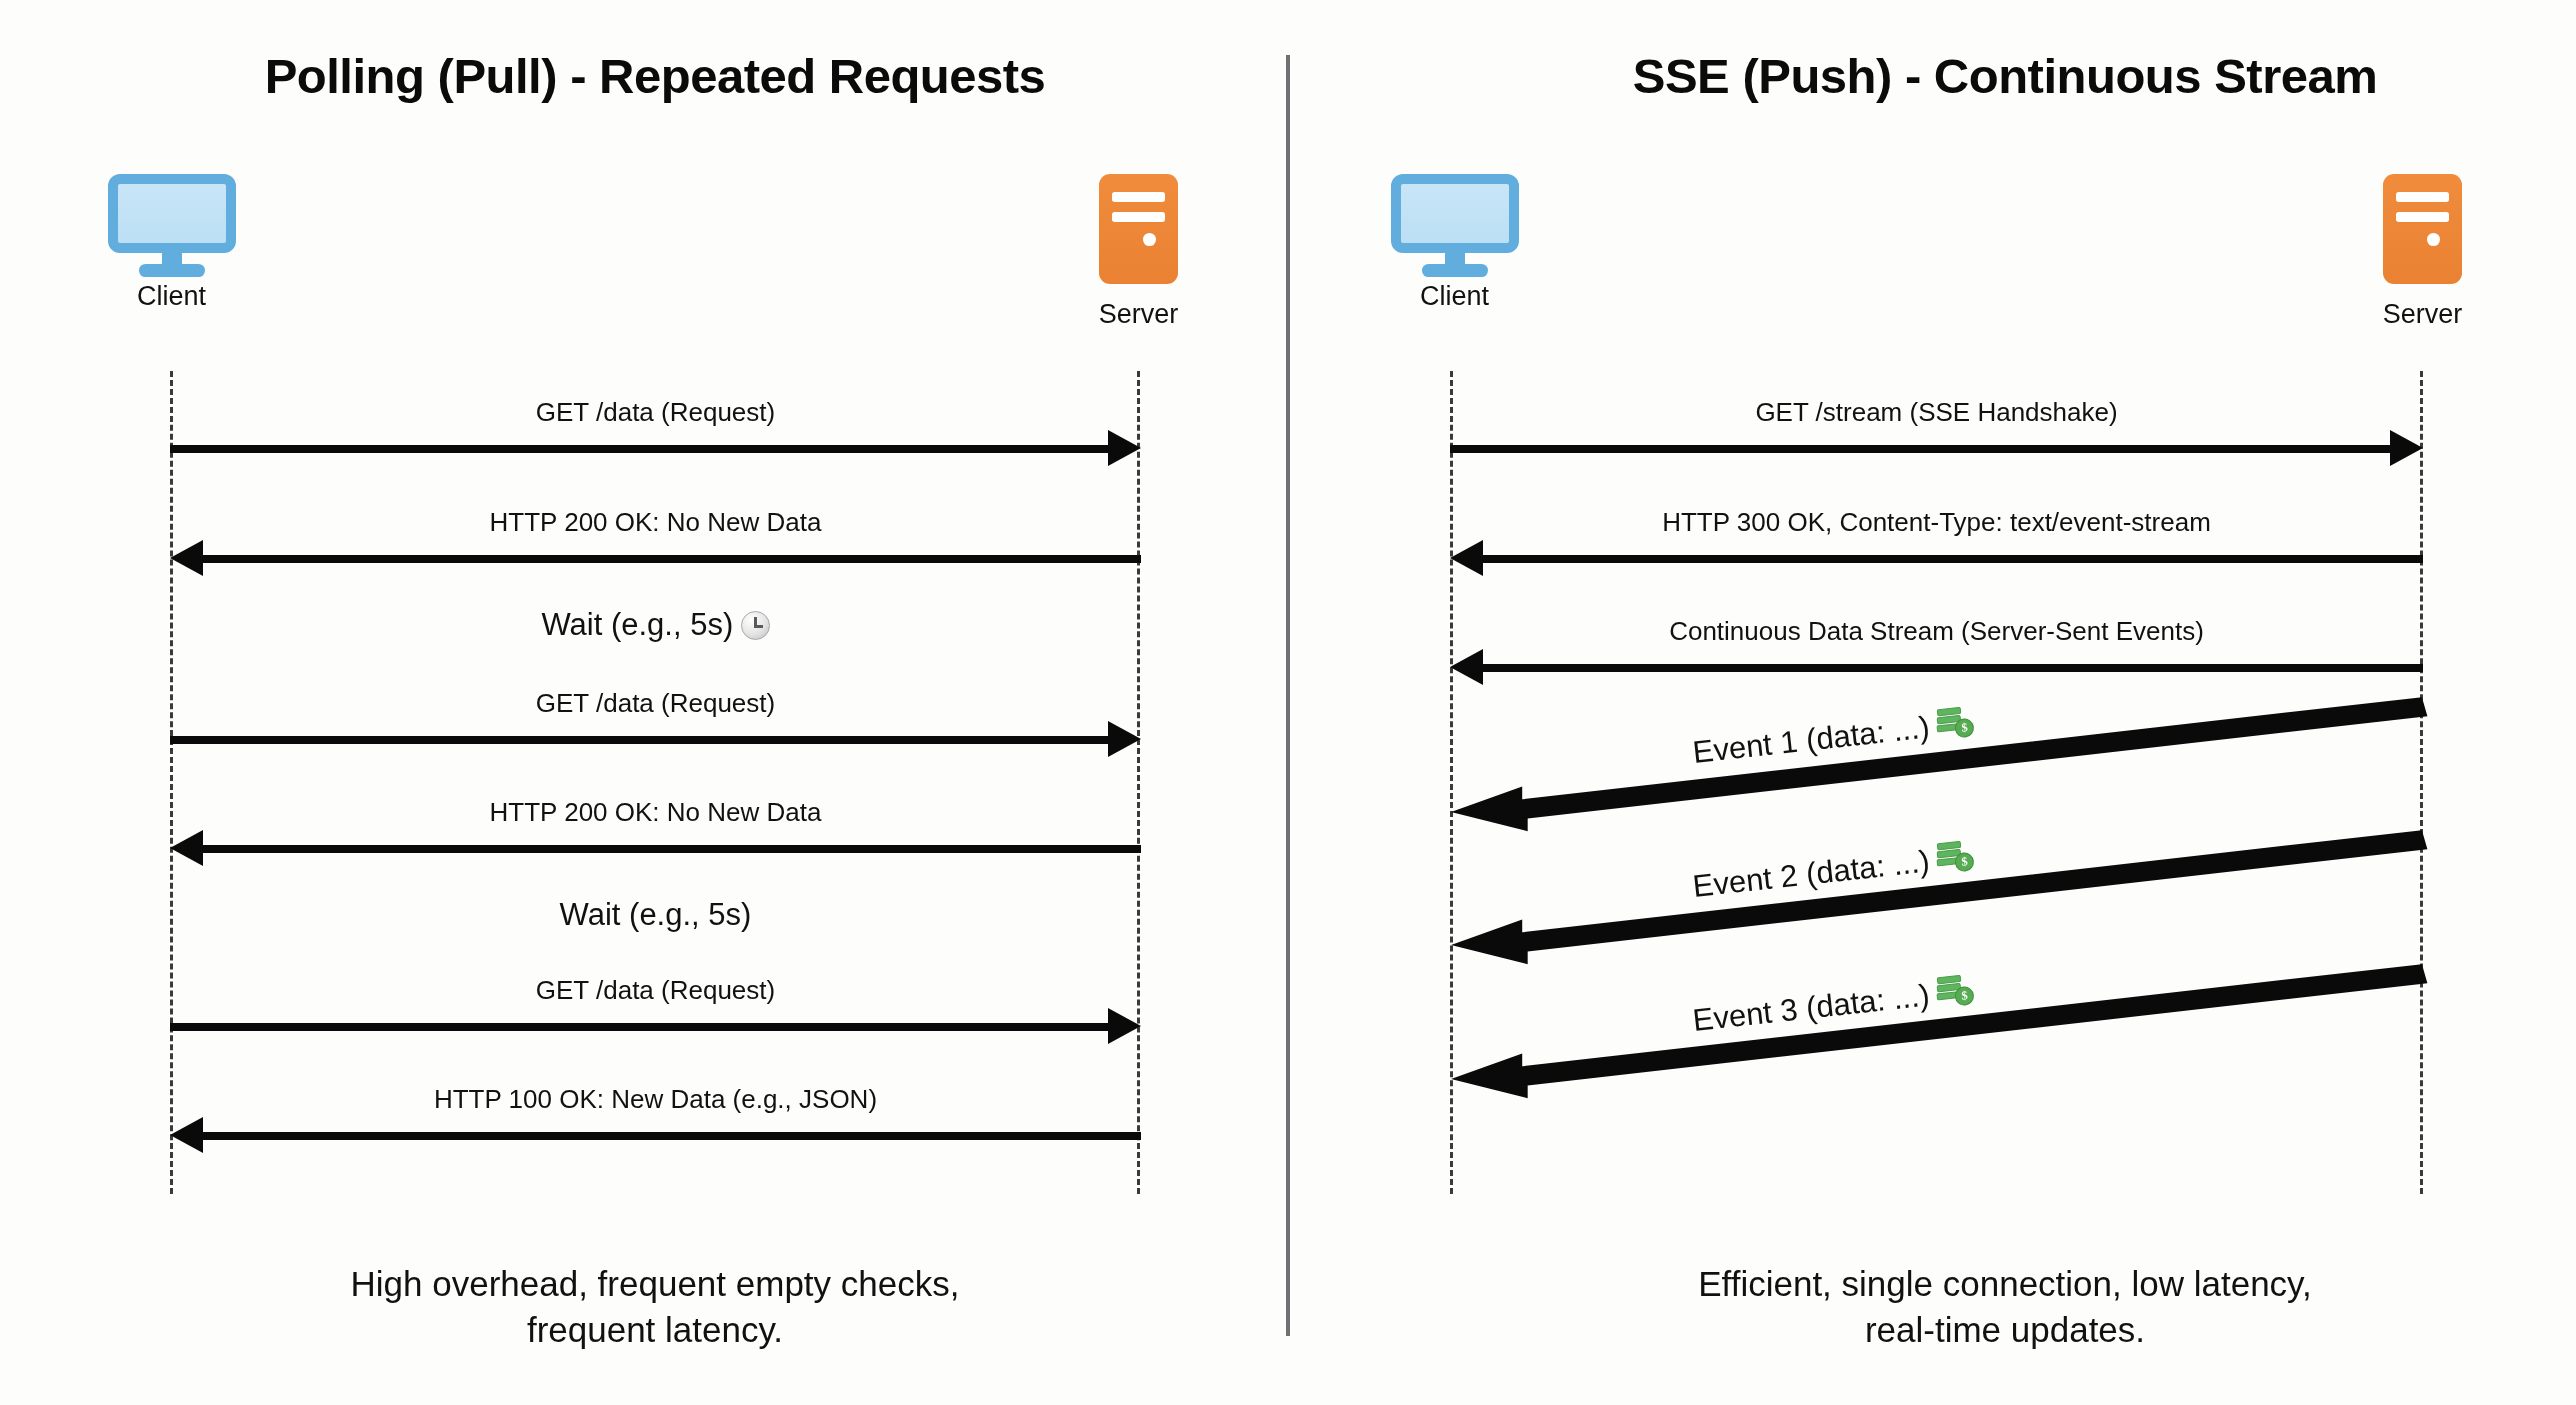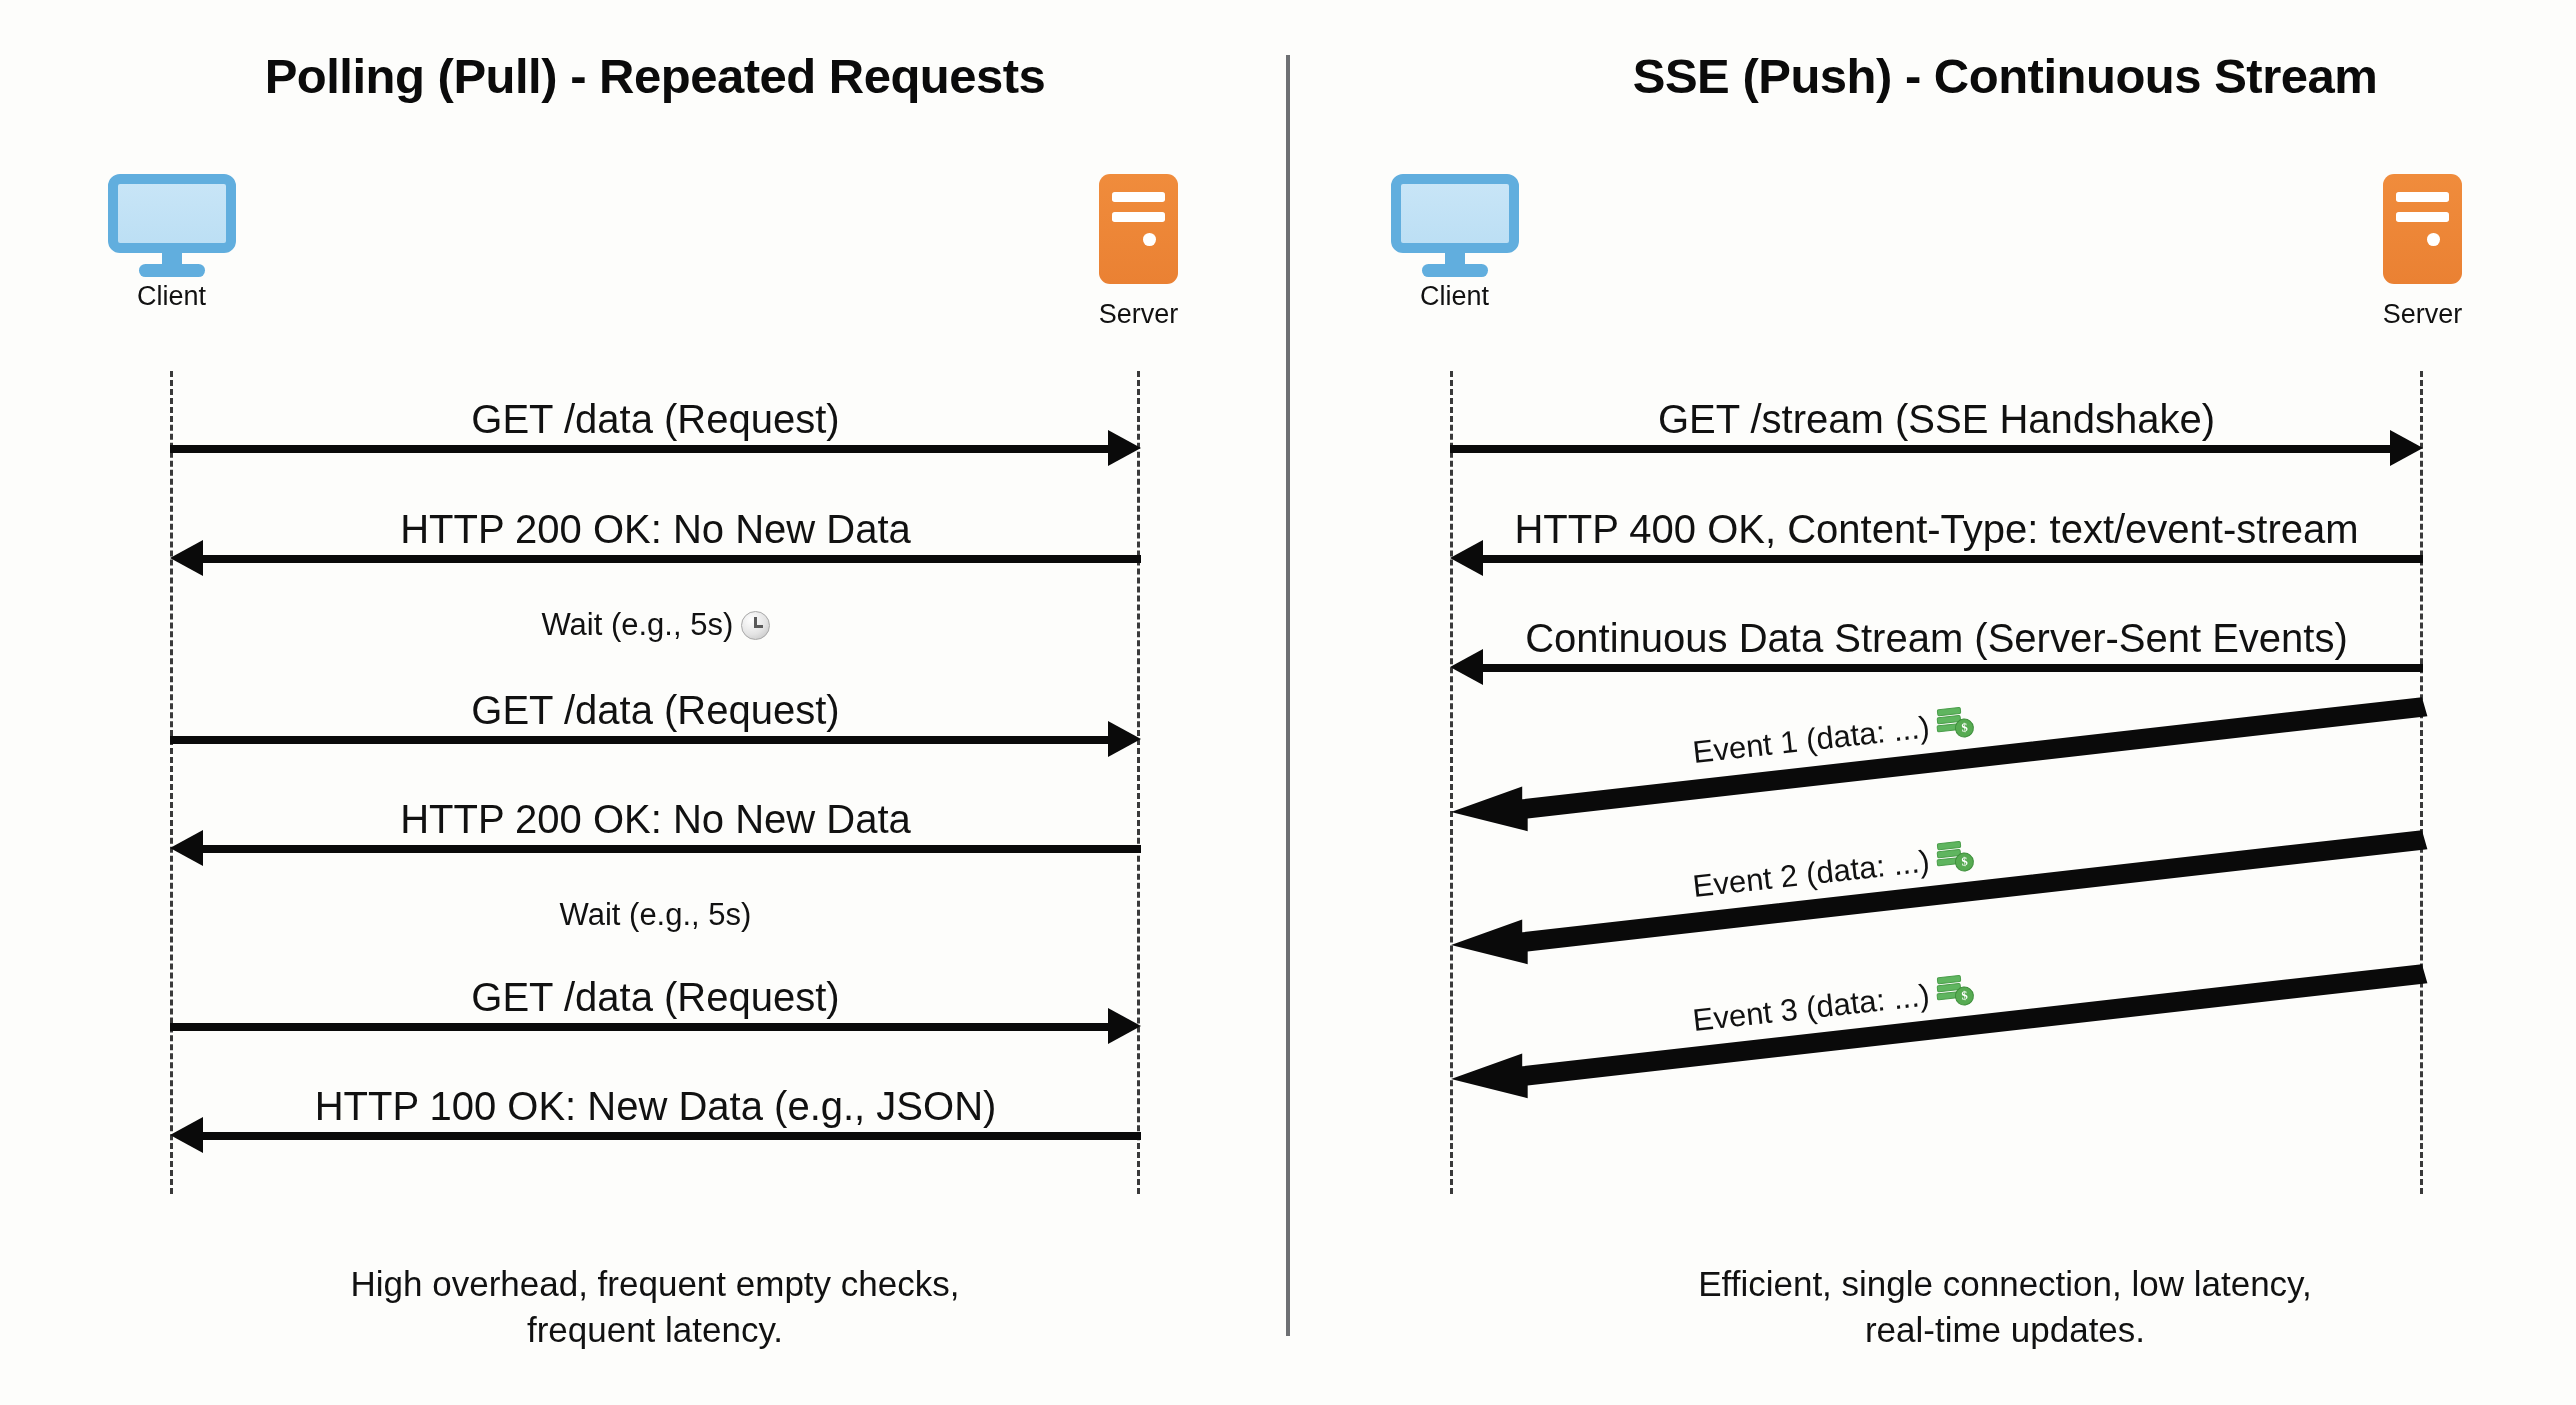--- a/index.html
+++ b/index.html
@@ -149,21 +149,21 @@
   .msg.to-right .head {
     border-left: 33px solid #0a0a0a;
   }
   .msg.to-left .head {
     border-right: 33px solid #0a0a0a;
   }
   .msg .label {
     position: absolute;
     width: 100%;
     text-align: center;
-    font-size: 40px;
+    font-size: 26px;
     color: #111;
     white-space: nowrap;
     top: -48px;
     left: 0;
   }
 
   
   .note {
     position: absolute;
     text-align: center;
@@ -365,21 +365,21 @@
 
     <div class="msg to-right" style="left:160px; top:445px; width:973px;">
       <div class="shaft" style="left:0; width:940px;"></div>
       <div class="head" style="left:940px;"></div>
       <div class="label">GET /stream (SSE Handshake)</div>
     </div>
 
     <div class="msg to-left" style="left:160px; top:555px; width:973px;">
       <div class="shaft" style="left:33px; width:940px;"></div>
       <div class="head" style="left:0;"></div>
-      <div class="label">HTTP 400 OK, Content-Type: text/event-stream</div>
+      <div class="label">HTTP 300 OK, Content-Type: text/event-stream</div>
     </div>
 
     <div class="msg to-left" style="left:160px; top:664px; width:973px;">
       <div class="shaft" style="left:33px; width:940px;"></div>
       <div class="head" style="left:0;"></div>
       <div class="label">Continuous Data Stream (Server-Sent Events)</div>
     </div>
 
     <div class="diag" style="left:160px; top:688px;">
       <svg width="983" height="146" viewBox="0 0 1075 160">

